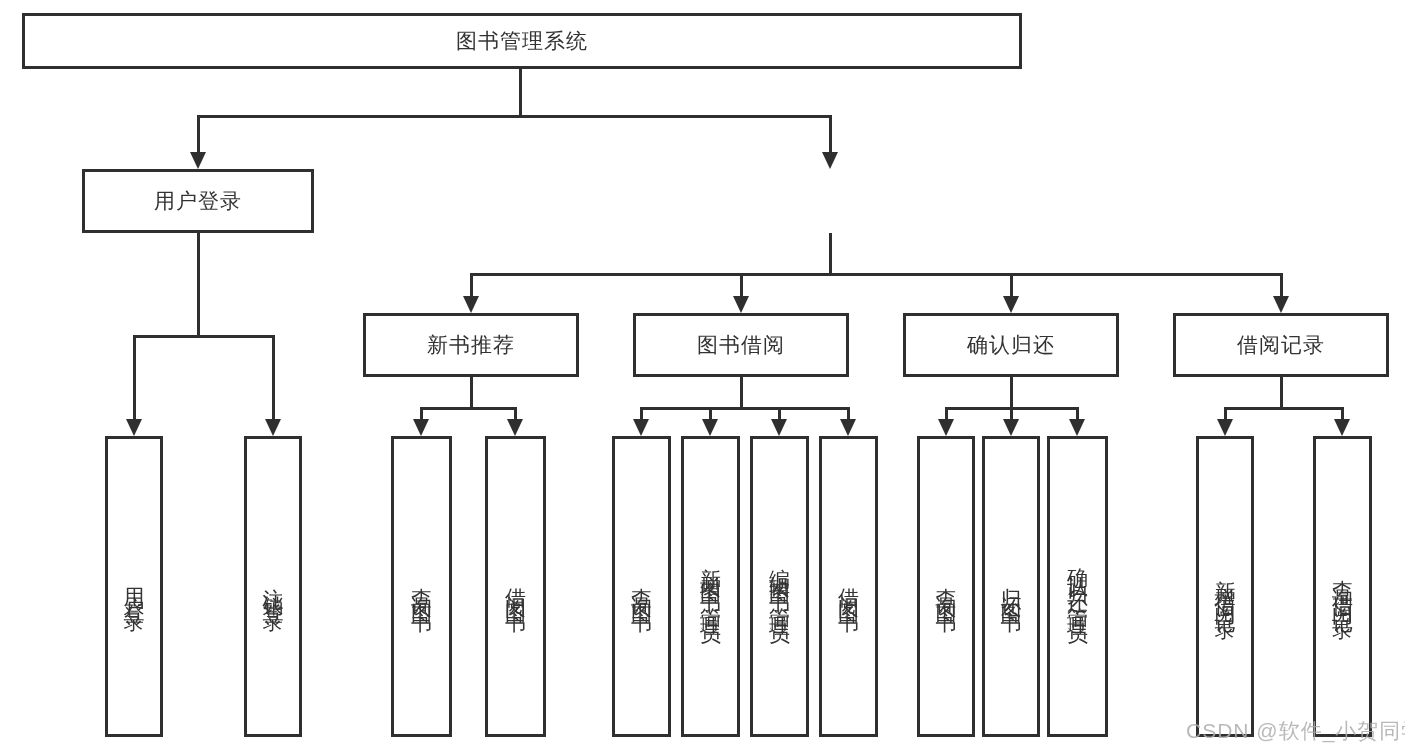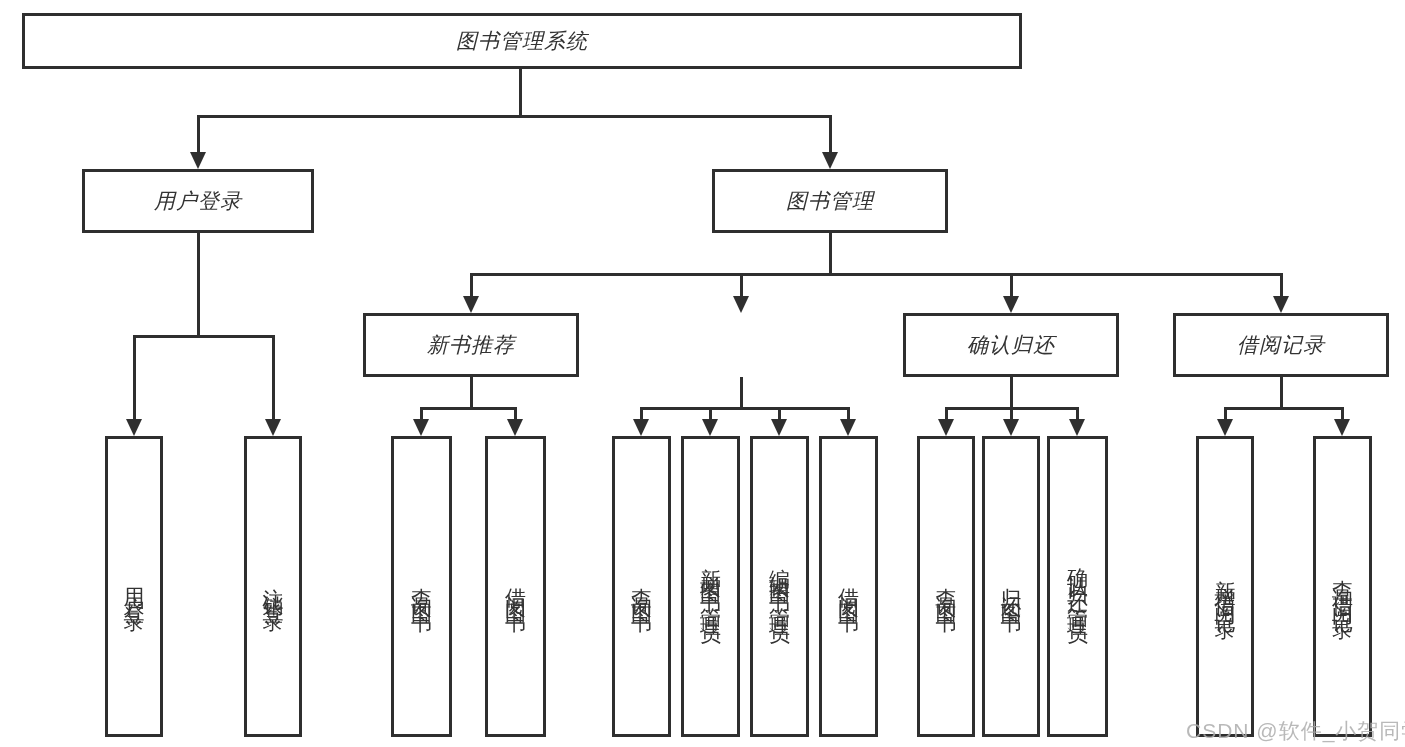--- a/index.html
+++ b/index.html
@@ -3,21 +3,21 @@
 <meta charset="utf-8">
 <style>
   html,body{margin:0;padding:0;background:#ffffff;}
   #canvas{
     position:relative;width:1405px;height:747px;background:#ffffff;
     font-family:"Liberation Sans",sans-serif;overflow:hidden;
   }
   .node{
     position:absolute;box-sizing:border-box;background:#ffffff;
     border:3px solid #2f2f2f;display:flex;align-items:center;justify-content:center;
-    font-size:21px;color:#333333;letter-spacing:1px;white-space:nowrap;font-style:italic;
+    font-size:21px;color:#333333;letter-spacing:1px;white-space:nowrap;
   }
   .leaf{
     position:absolute;box-sizing:border-box;background:#ffffff;
     border:3px solid #2f2f2f;top:436px;height:301px;
     display:flex;align-items:center;justify-content:center;
   }
   .leaf .vtext{
     writing-mode:vertical-rl;text-orientation:mixed;line-height:1.05;
     font-size:21px;color:#333333;letter-spacing:8px;white-space:nowrap;
   }
@@ -37,28 +37,28 @@
 <div id="canvas">
 
   <div class="node" style="left:22px;top:13px;width:1000px;height:56px;">
     <span>图书管理系统</span>
   </div>
 
   <div class="node" style="left:82px;top:169px;width:232px;height:64px;">
     <span>用户登录</span>
   </div>
 
-  <div class="node" style="left:712px;top:169px;width:236px;height:64px;">
-    <span>图书管理</span>
-  </div>
 
   <div class="node" style="left:363px;top:313px;width:216px;height:64px;">
     <span>新书推荐</span>
   </div>
 
+  <div class="node" style="left:633px;top:313px;width:216px;height:64px;">
+    <span>图书借阅</span>
+  </div>
 
   <div class="node" style="left:903px;top:313px;width:216px;height:64px;">
     <span>确认归还</span>
   </div>
 
   <div class="node" style="left:1173px;top:313px;width:216px;height:64px;">
     <span>借阅记录</span>
   </div>
 
   <div class="leaf" style="left:105px;width:58px;">

